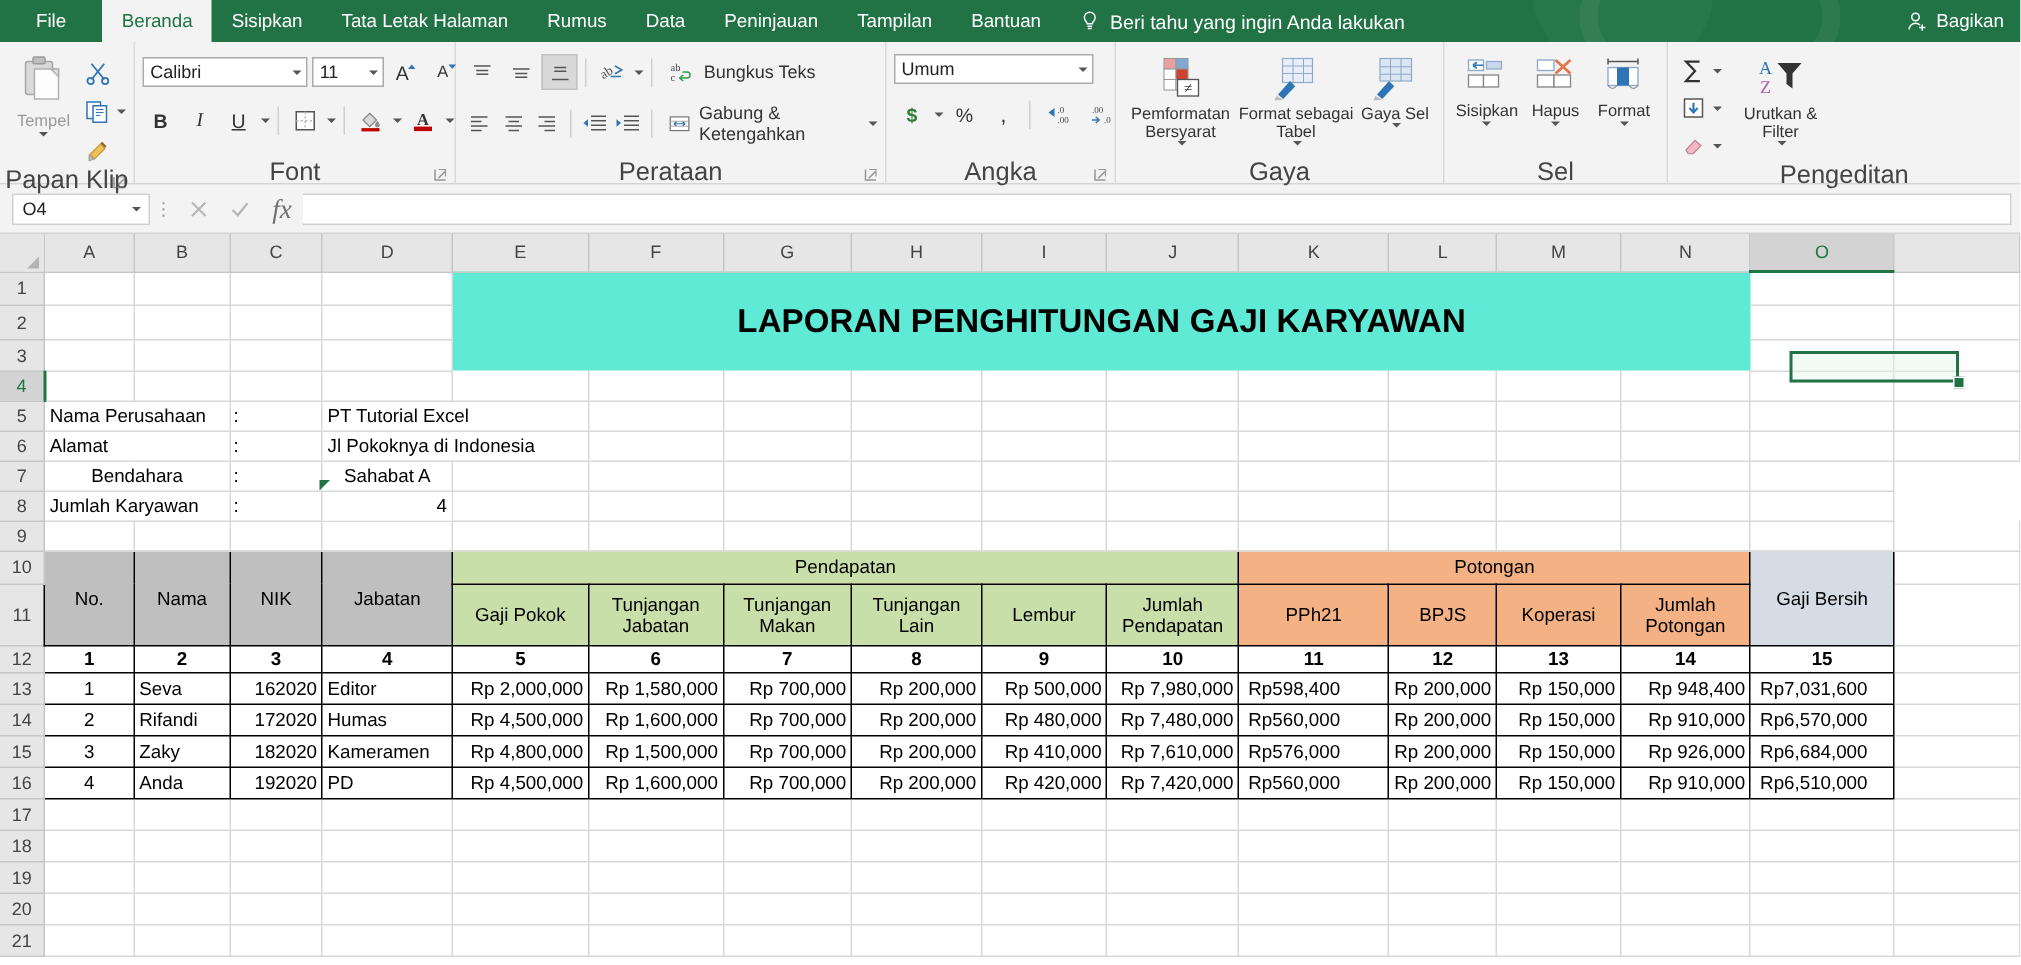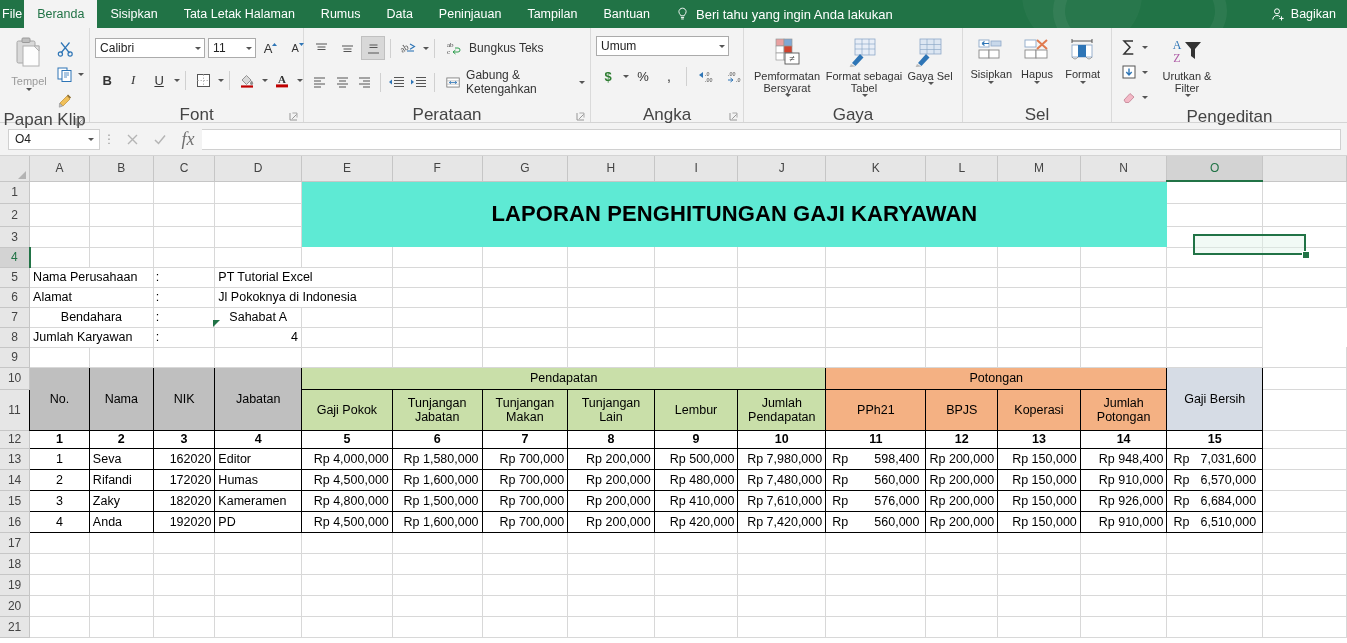--- a/index.html
+++ b/index.html
@@ -11,21 +11,21 @@
   }
   
   .tabbar{
     height:28px;background:#217346;display:flex;align-items:stretch;
     position:relative;
   }
   .tabbar .tab{
     color:#ffffff;font-size:12.5px;display:flex;align-items:center;
     padding:0 13px;cursor:default;white-space:nowrap;
   }
-  .tabbar .tab.file{padding:0 2px;}
+  .tabbar .tab.file{padding:0 24px;}
   .tabbar .tab.active{background:#f3f3f3;color:#217346;}
   .tellme{
     display:flex;align-items:center;gap:7px;color:#ffffff;font-size:13px;
     padding-left:13px;
   }
   .bulb{width:13px;height:15px;display:block;}
   .share{
     position:absolute;right:11px;top:0;height:28px;display:flex;align-items:center;
     gap:5px;color:#fff;font-size:12.5px;
   }
@@ -152,21 +152,21 @@
   }
   td.numrow{
     border:1px solid #000;text-align:center;font-size:12.5px;font-weight:bold;color:#000;background:#fff;
   }
   td.dcell{
     border:1px solid #000;font-size:12.5px;color:#000;background:#fff;padding:0 3px;
     white-space:nowrap;overflow:hidden;
   }
   td.dcell.ctr{text-align:center;}
   td.dcell.rgt{text-align:right;}
-  .rp{display:flex;justify-content:space-between;padding:0 3px;}
+  .rp{display:flex;padding:0 3px;}
   .rp .amt{text-align:right;}
   
   .selbox{
     position:absolute;border:2px solid #217346;background:rgba(225,245,232,0.45);
     box-sizing:border-box;pointer-events:none;
   }
   .selhandle{
     position:absolute;width:6px;height:6px;background:#217346;
     border:1px solid #fff;box-sizing:content-box;
   }
@@ -851,21 +851,21 @@
       <td class="numrow">15</td>
       <td class="cell"></td>
     </tr>
 
     <tr style="height:21px;">
       <td class="rh">13</td>
       <td class="dcell ctr">1</td>
       <td class="dcell">Seva</td>
       <td class="dcell rgt">162020</td>
       <td class="dcell">Editor</td>
-      <td class="dcell rgt">Rp 4,000,000</td>
+      <td class="dcell rgt">Rp 2,000,000</td>
       <td class="dcell rgt">Rp 1,580,000</td>
       <td class="dcell rgt">Rp  700,000</td>
       <td class="dcell rgt">Rp  200,000</td>
       <td class="dcell rgt">Rp  500,000</td>
       <td class="dcell rgt">Rp 7,980,000</td>
       <td class="dcell">
         <div class="rp">
               <span>Rp</span>
               <span class="amt">598,400</span>
             </div>

